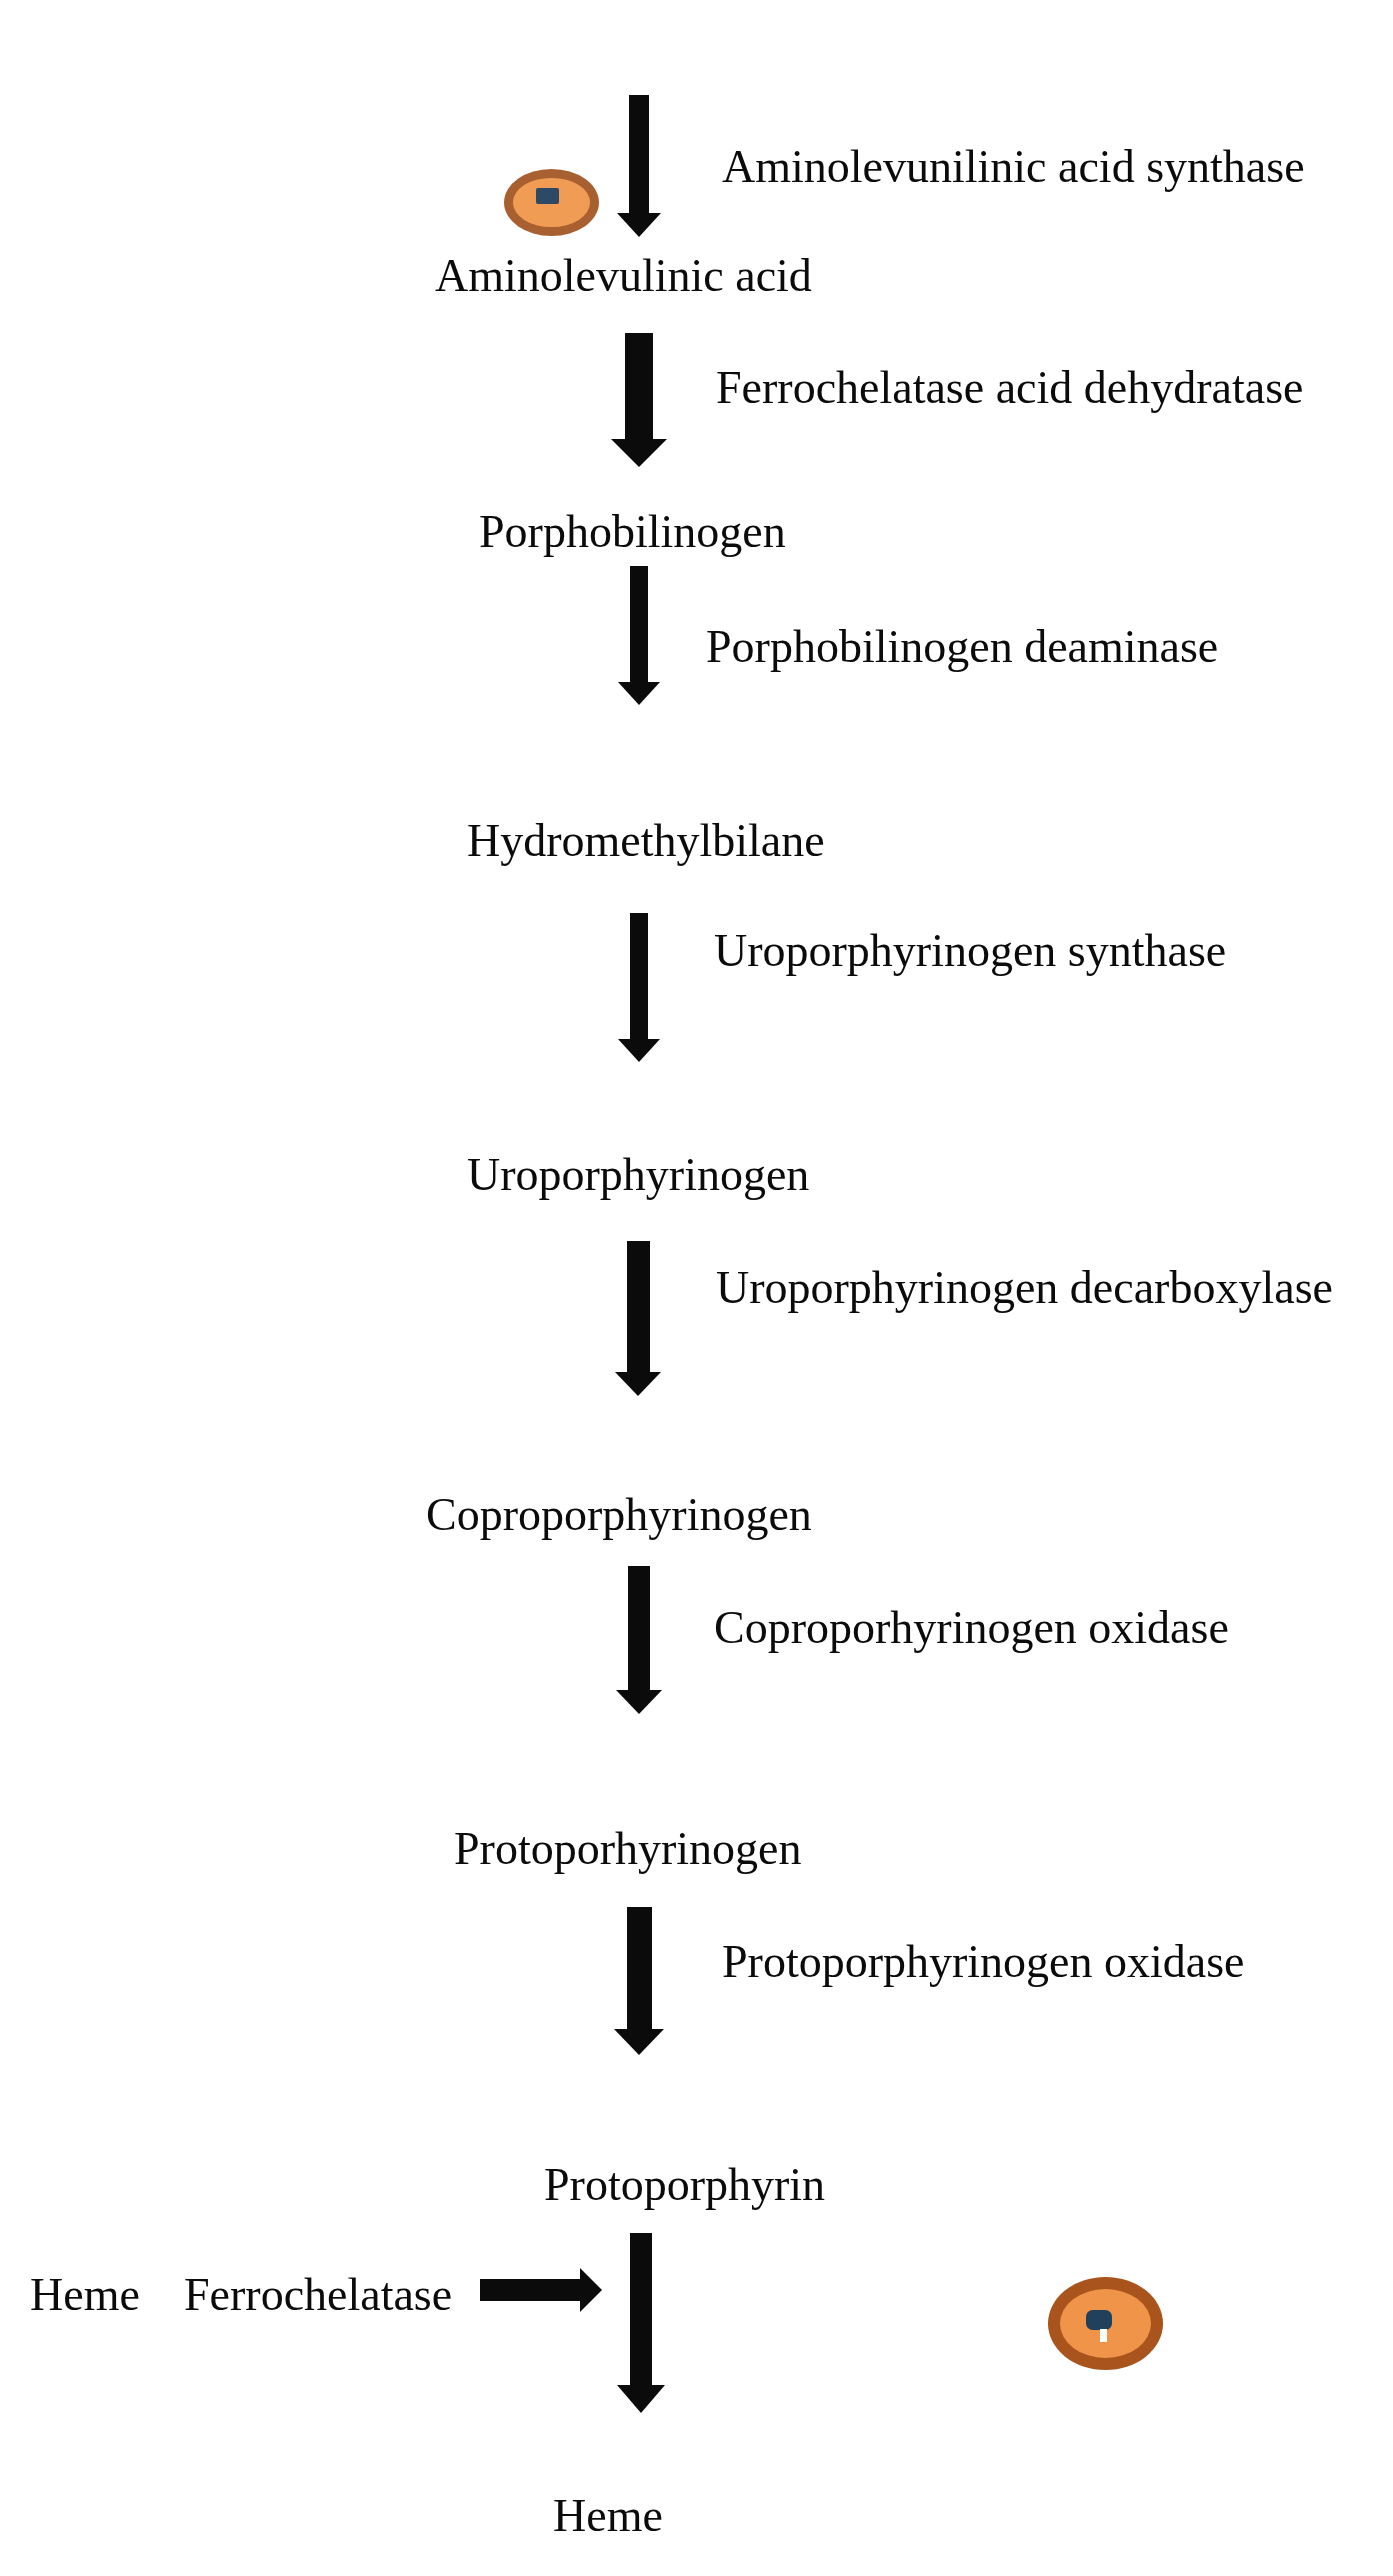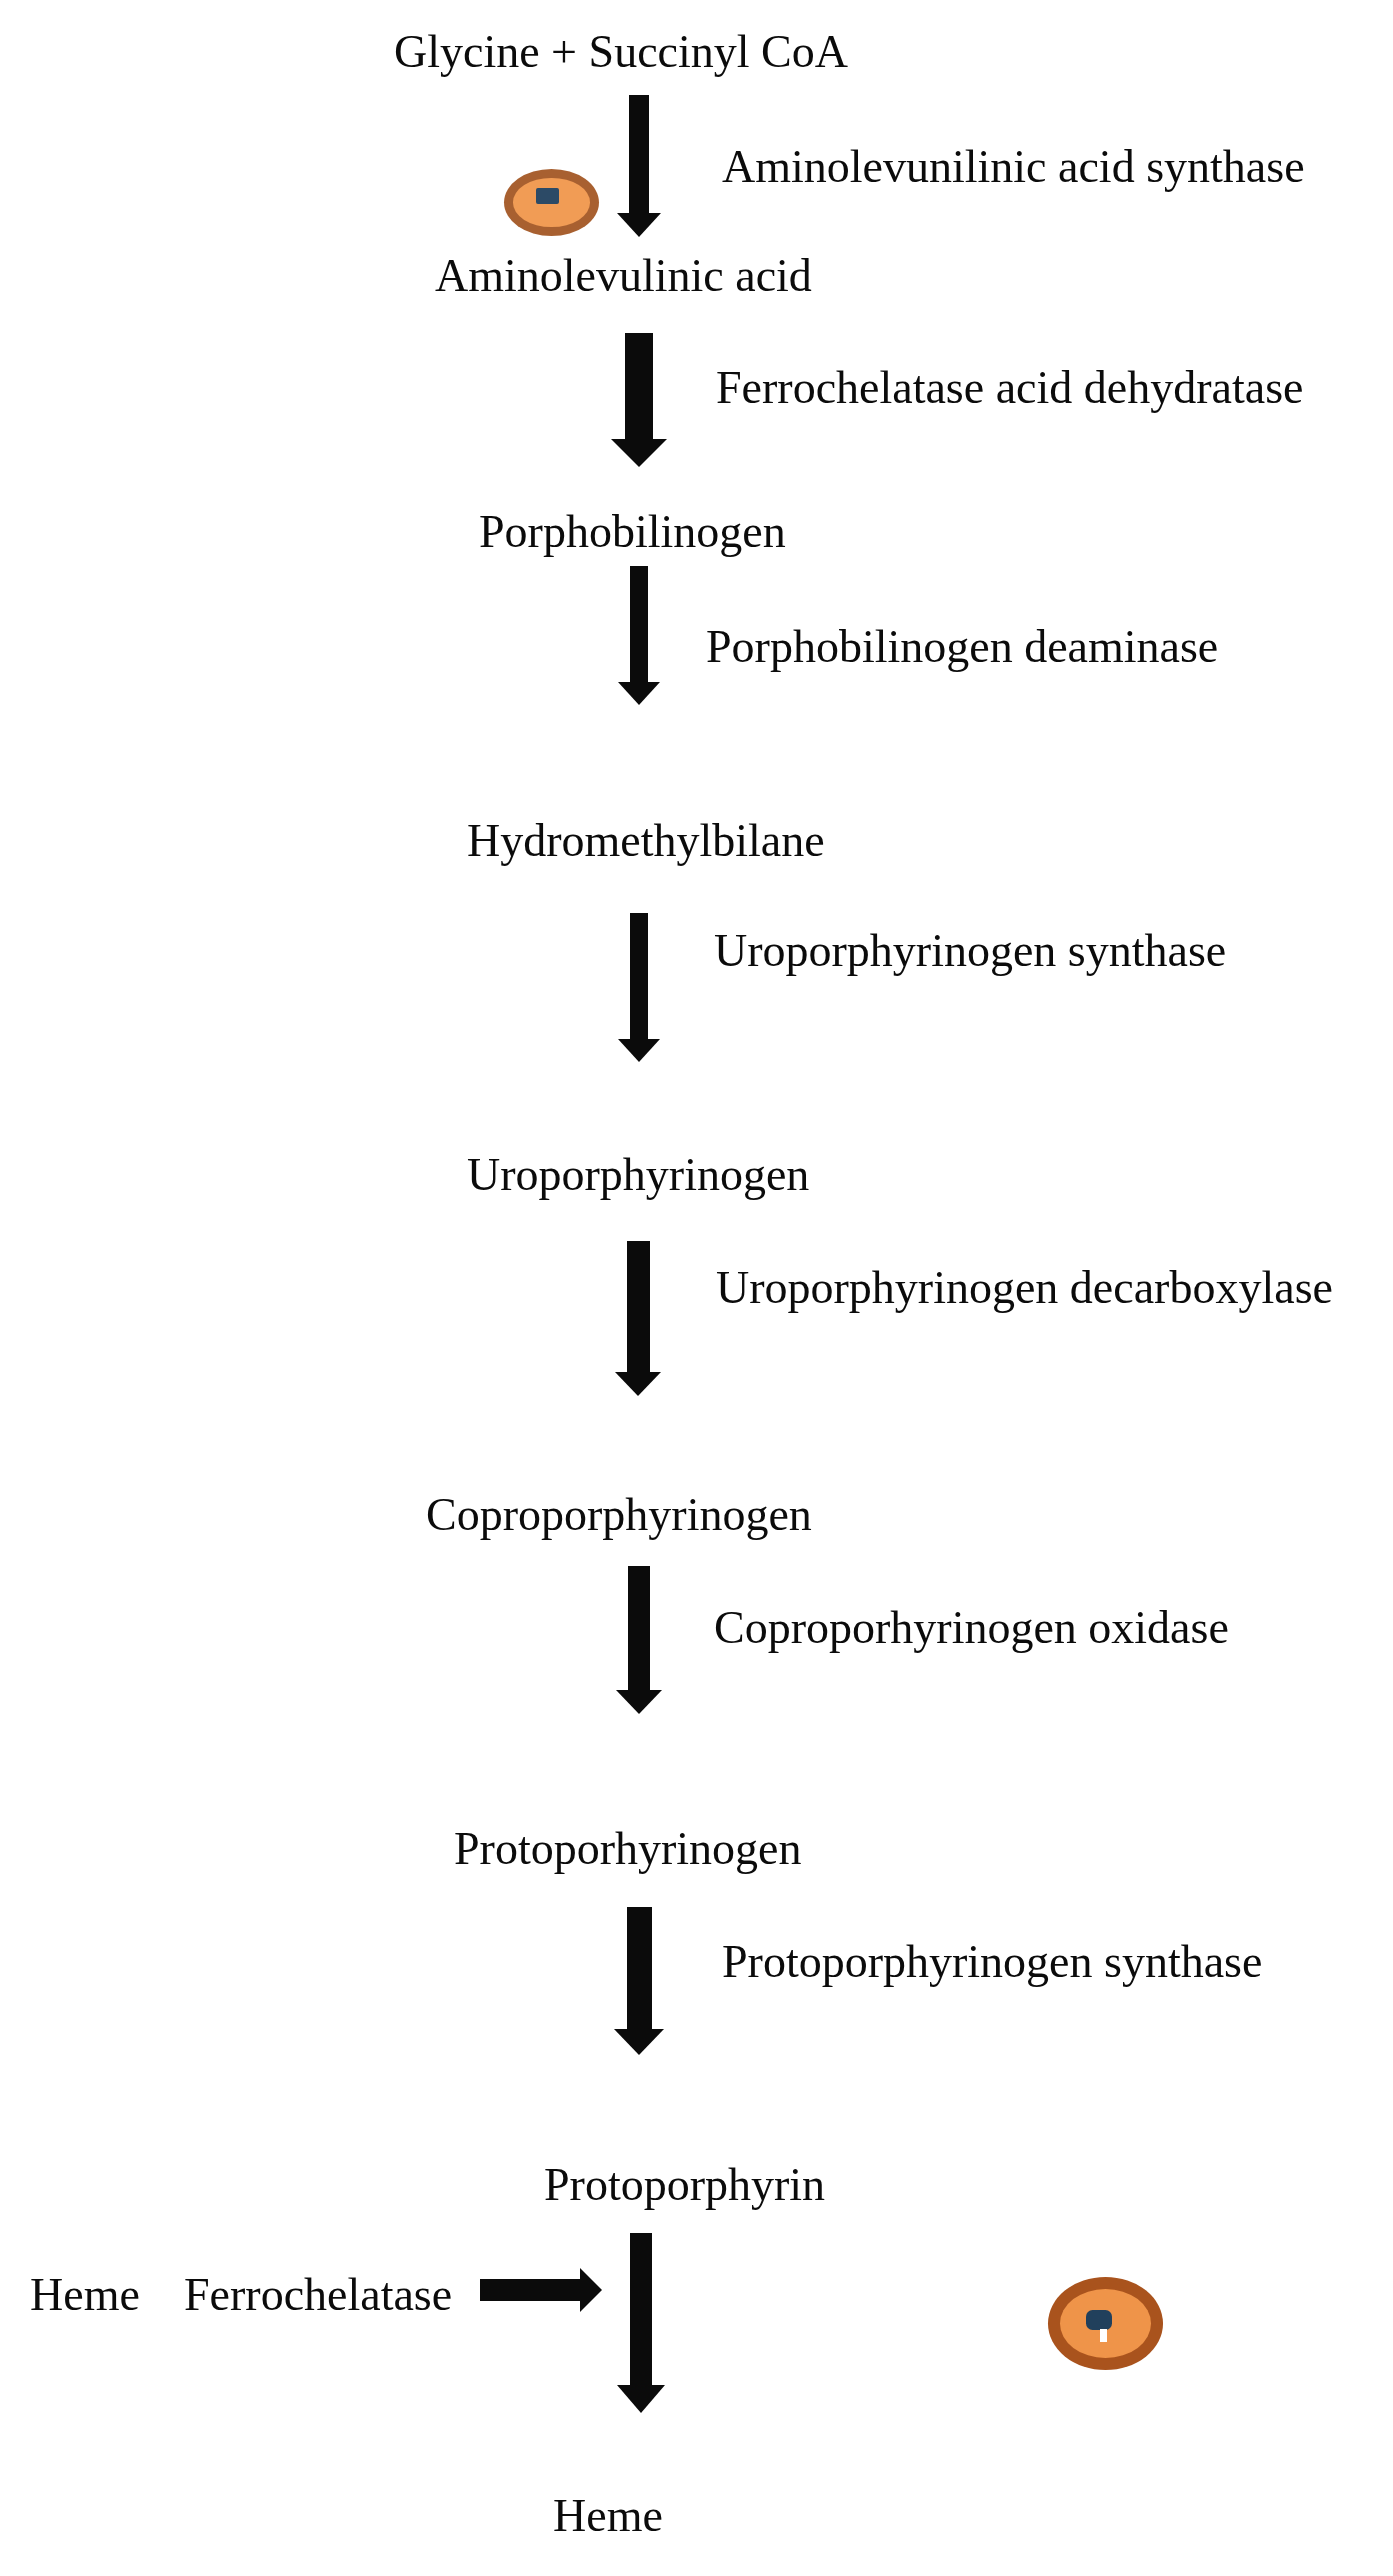--- a/index.html
+++ b/index.html
@@ -72,21 +72,20 @@
   .mito-bottom { left: 1048px; top: 2277px; width: 115px; height: 93px; background: #A9531D; }
   .mito-bottom .inner { inset: 12px; background: #EF9449; }
   .mito-bottom .marker { left: 38px; top: 33px; width: 26px; height: 19.5px; background: #21405C; border-radius: 6.5px; }
   .mito-bottom .stem { left: 52px; top: 52px; width: 7.4px; height: 13px; background: #ffffff; }
 </style>
 </head>
 <body>
 
 <div class="canvas">
 
-  <div class="lbl" style="left:394px; top:29px;">Glycine + Succinyl CoA</div>
 
   <div class="varrow" style="left:617px; top:95px;">
     <div class="shaft" style="width:20.4px; height:118px;"></div>
     <div class="head" style="border-left-width:22px; border-right-width:22px; border-top-width:24px;"></div>
   </div>
   <div class="mito mito-top">
     <div class="inner"></div>
     <div class="marker"></div>
   </div>
   <div class="lbl" style="left:722px; top:144px;">Aminolevunilinic acid synthase</div>
@@ -124,21 +123,21 @@
     <div class="shaft" style="width:22px; height:124px;"></div>
     <div class="head" style="border-left-width:23px; border-right-width:23px; border-top-width:24px;"></div>
   </div>
   <div class="lbl" style="left:714px; top:1605px;">Coproporhyrinogen oxidase</div>
   <div class="lbl" style="left:454px; top:1826px;">Protoporhyrinogen</div>
 
   <div class="varrow" style="left:614px; top:1907px;">
     <div class="shaft" style="width:25px; height:122px;"></div>
     <div class="head" style="border-left-width:25px; border-right-width:25px; border-top-width:26px;"></div>
   </div>
-  <div class="lbl" style="left:722px; top:1939px;">Protoporphyrinogen synthase</div>
+  <div class="lbl" style="left:722px; top:1939px;">Protoporphyrinogen oxidase</div>
   <div class="lbl" style="left:504px; top:2162px;margin-left:40px;">Protoporphyrin</div>
 
   <div class="varrow" style="left:617px; top:2233px;">
     <div class="shaft" style="width:22px; height:152px;"></div>
     <div class="head" style="border-left-width:24px; border-right-width:24px; border-top-width:28px;"></div>
   </div>
   <div class="lbl" style="left:30px; top:2272px;">Heme</div>
   <div class="lbl" style="left:184px; top:2272px;">Ferrochelatase</div>
   <div class="harrow" style="left:480px; top:2268px;">
     <div class="shaft" style="width:100px; height:22px;"></div>

